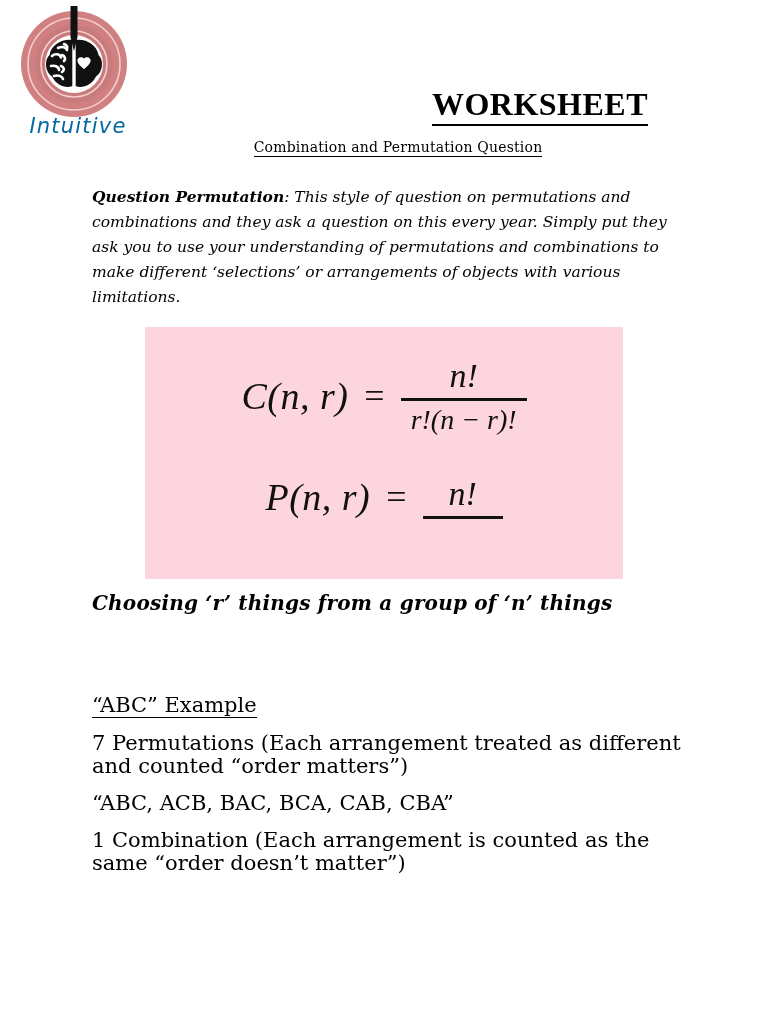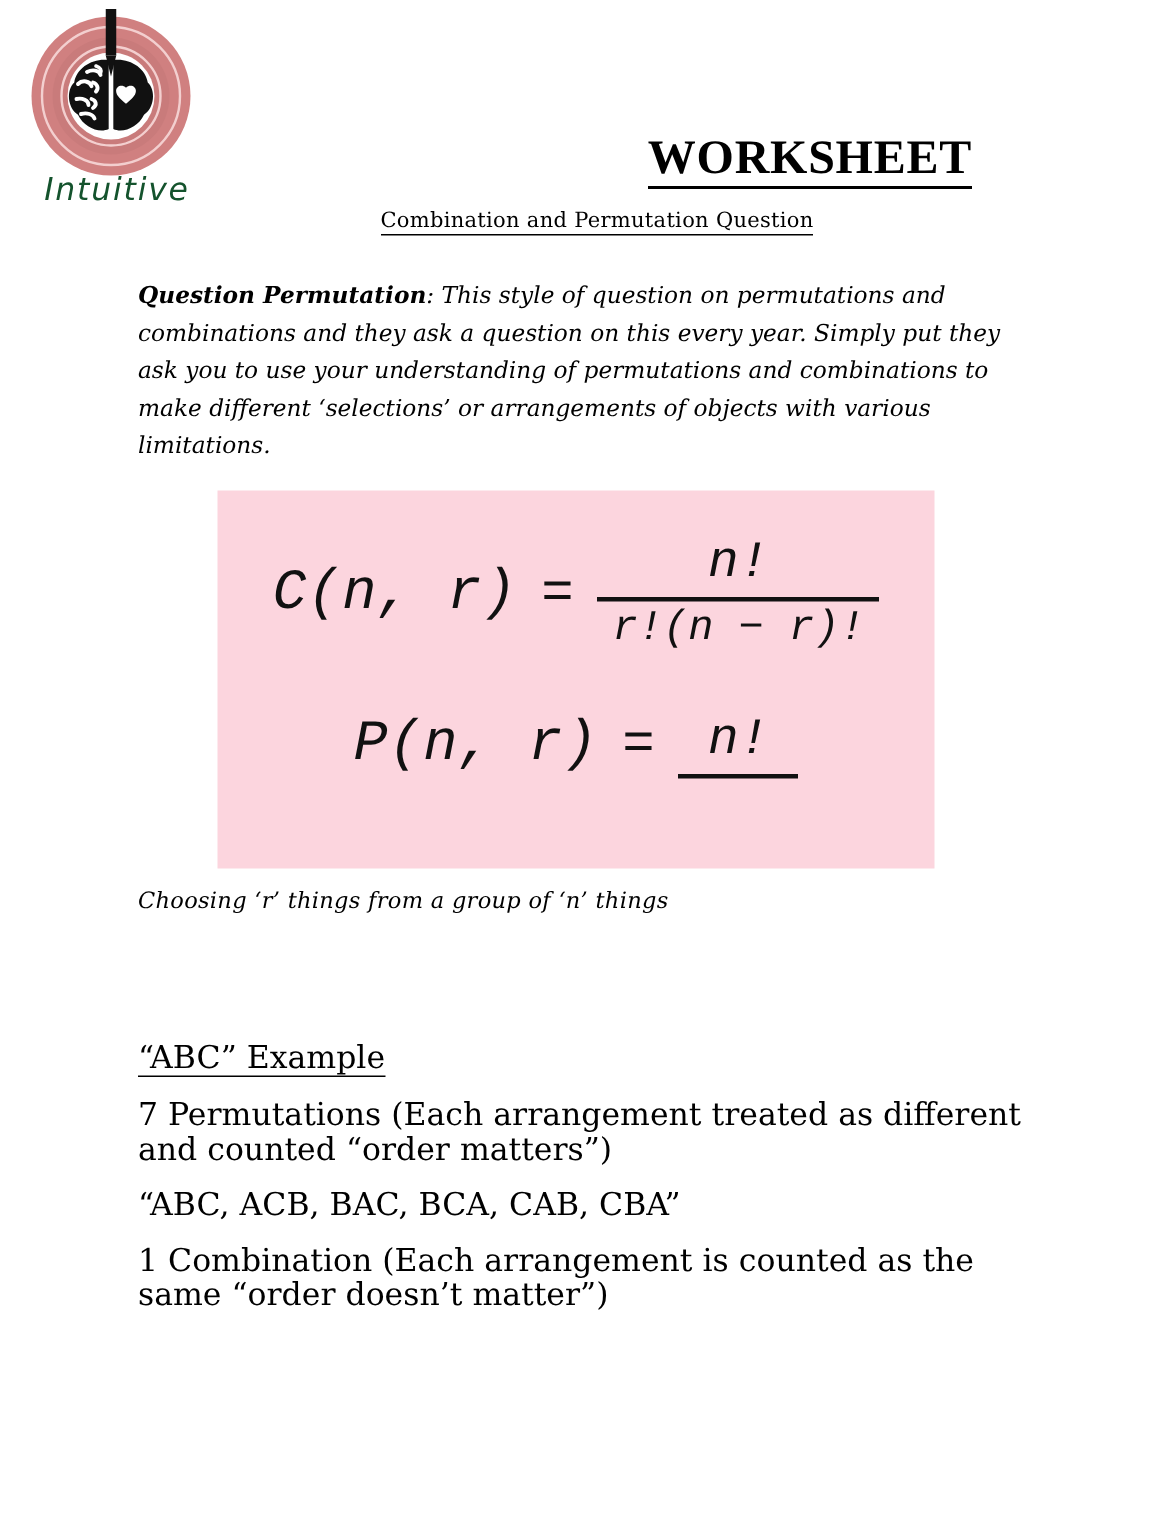--- a/index.html
+++ b/index.html
@@ -34,21 +34,21 @@
   .logo-name {
     position: absolute;
     left: 8px;
     top: 112px;
     width: 124px;
     text-align: center;
     font-family: "DejaVu Sans", sans-serif;
     font-style: italic;
     font-size: 21px;
     letter-spacing: 1.2px;
-    color: #14532d;
+    color: #0369a1;
   }
 
   
   .title-main {
     position: absolute;
     left: 148px;
     top: 86px;
     width: 500px;
     text-align: right;
     font-family: "Liberation Serif", serif;
@@ -100,21 +100,21 @@
     height: 252px;
     background: #fcd5de;
   }
   .formula {
     position: absolute;
     left: 0;
     width: 478px;
     display: flex;
     align-items: center;
     justify-content: center;
-    font-family: Liberation Mono, monospace;
+    font-family: Liberation Serif, serif;
     font-style: italic;
     color: #111;
   }
   .formula-c { top: 30px; }
   .formula-p { top: 148px; text-align: right; }
   .fn-label {
     font-size: 38px;
     letter-spacing: 0.5px;
   }
   .eq {
@@ -142,22 +142,22 @@
     font-size: 28px;
     padding: 3px 10px 0 10px;
   }
 
   .caption {
     position: absolute;
     left: 92px;
     top: 591px;
     font-family: "DejaVu Serif", serif;
     font-style: italic;
-    font-weight: normal;
-    font-size: 15px;
+    font-weight: bold;
+    font-size: 20px;
     letter-spacing: 0.2px;
   }
 
   
   .example {
     position: absolute;
     left: 92px;
     top: 694px;
     width: 590px;
     font-family: "DejaVu Serif", serif;

